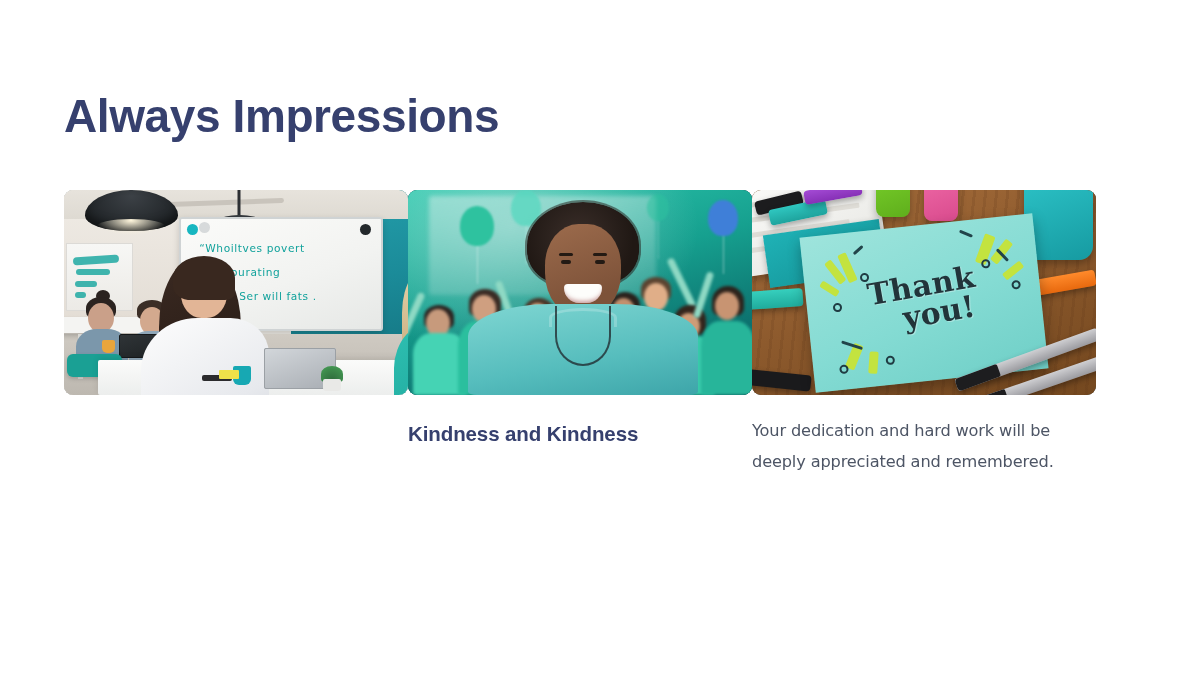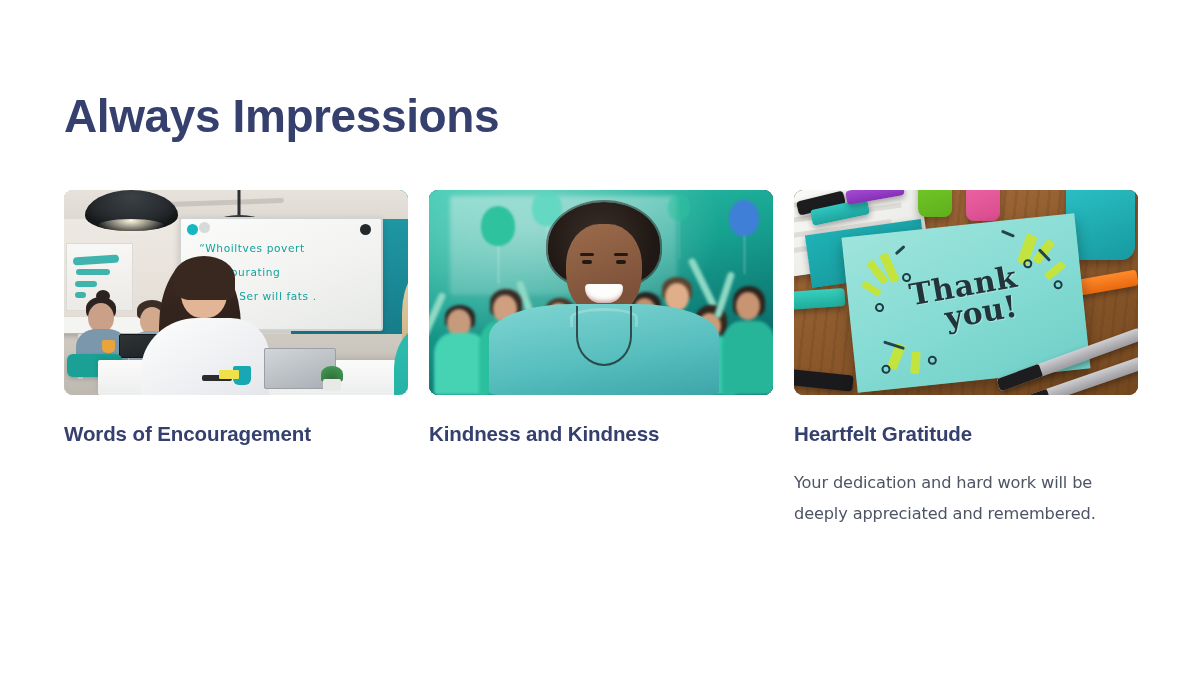--- a/index.html
+++ b/index.html
@@ -35,21 +35,20 @@
     color: #36406e;
     line-height: 1.05;
   }
 
   .cards {
     position: absolute;
     left: 64px;
     top: 190px;
     width: 1072px;
     display: flex;
-    gap: 21px;
   }
 
   .card {
     width: 344px;
     display: flex;
     flex-direction: column;
   }
 
   .card-media {
     position: relative;
@@ -553,21 +552,20 @@
           </div>
           <div class="of-mug" style="left:49%;top:86%;width:18px;height:19px;background:#17a8b3;border-radius:2px 2px 6px 6px;"></div>
           <div class="of-plant">
             <span class="leaf"></span>
               <span class="pot"></span>
           </div>
           <div style="position:absolute;left:40%;top:90%;width:30px;height:6px;background:#2b2b2d;border-radius:2px;"></div>
           <div style="position:absolute;left:45%;top:88%;width:20px;height:9px;background:#efe14a;border-radius:1px;"></div>
         </div>
       </div>
-      <h2 class="card-title">Words of Encouragement</h2>
     </div>
 
     <div class="card">
       <div class="card-media">
         <div class="img-crowd">
           <div class="cr-bg"></div>
           <div class="cr-screen"></div>
 
           <span class="cr-balloon cr-b1"></span>
           <span class="cr-balloon cr-b2"></span>
@@ -696,18 +694,17 @@
           </div>
 
           <span class="tk-pen p1">
               <span class="nib"></span>
             </span>
           <span class="tk-pen p2">
               <span class="nib"></span>
             </span>
         </div>
       </div>
-      <h2 class="card-title">Heartfelt Gratitude</h2>
       <p class="card-body">Your dedication and hard work will be deeply appreciated and remembered.</p>
     </div>
 
   </div>
 </div>
 
 </body></html>

